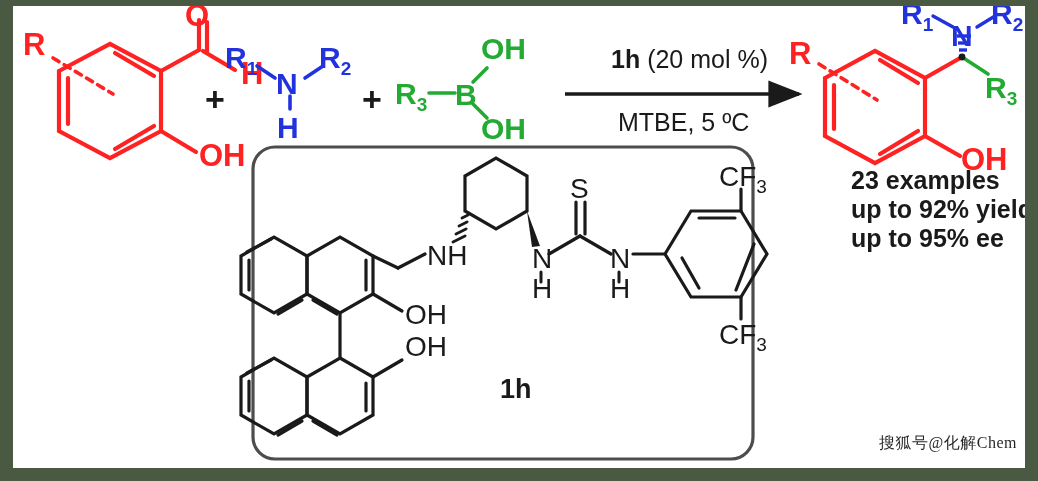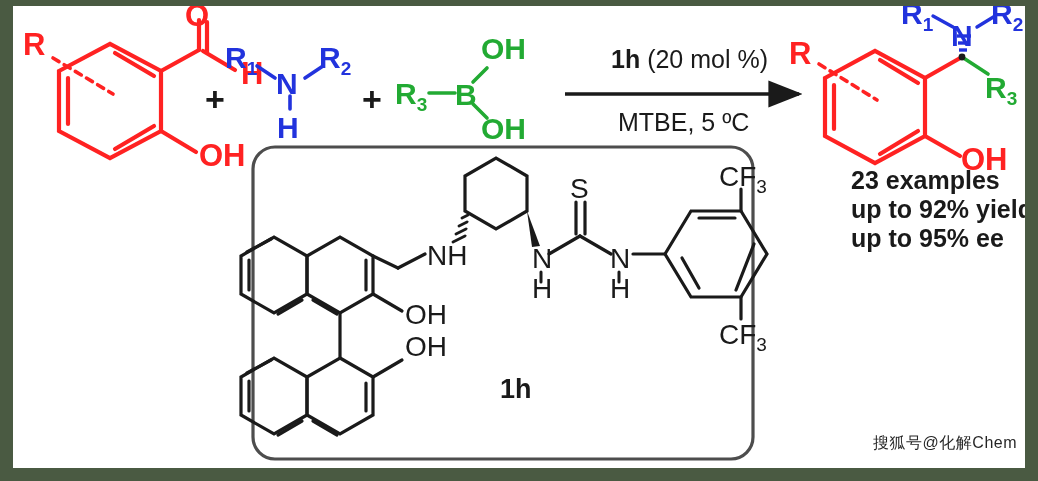--- a/index.html
+++ b/index.html
@@ -17,21 +17,21 @@
     background:#ffffff;
     overflow:hidden;
   }
   svg.layer{position:absolute;left:0;top:0;width:1012px;height:462px;overflow:visible;}
   .txt{font-family:"Liberation Sans", sans-serif;}
   .wm{
     position:absolute;
     right:8px; bottom:14px;
     color:#111;
     font-size:16px;
-    font-family:Liberation Sans, sans-serif;
+    font-family:Liberation Serif, serif;
     opacity:.92;
     letter-spacing:.5px;
     white-space:nowrap;
   }
 </style>
 </head>
 <body>
 
 <div id="scheme">
 

